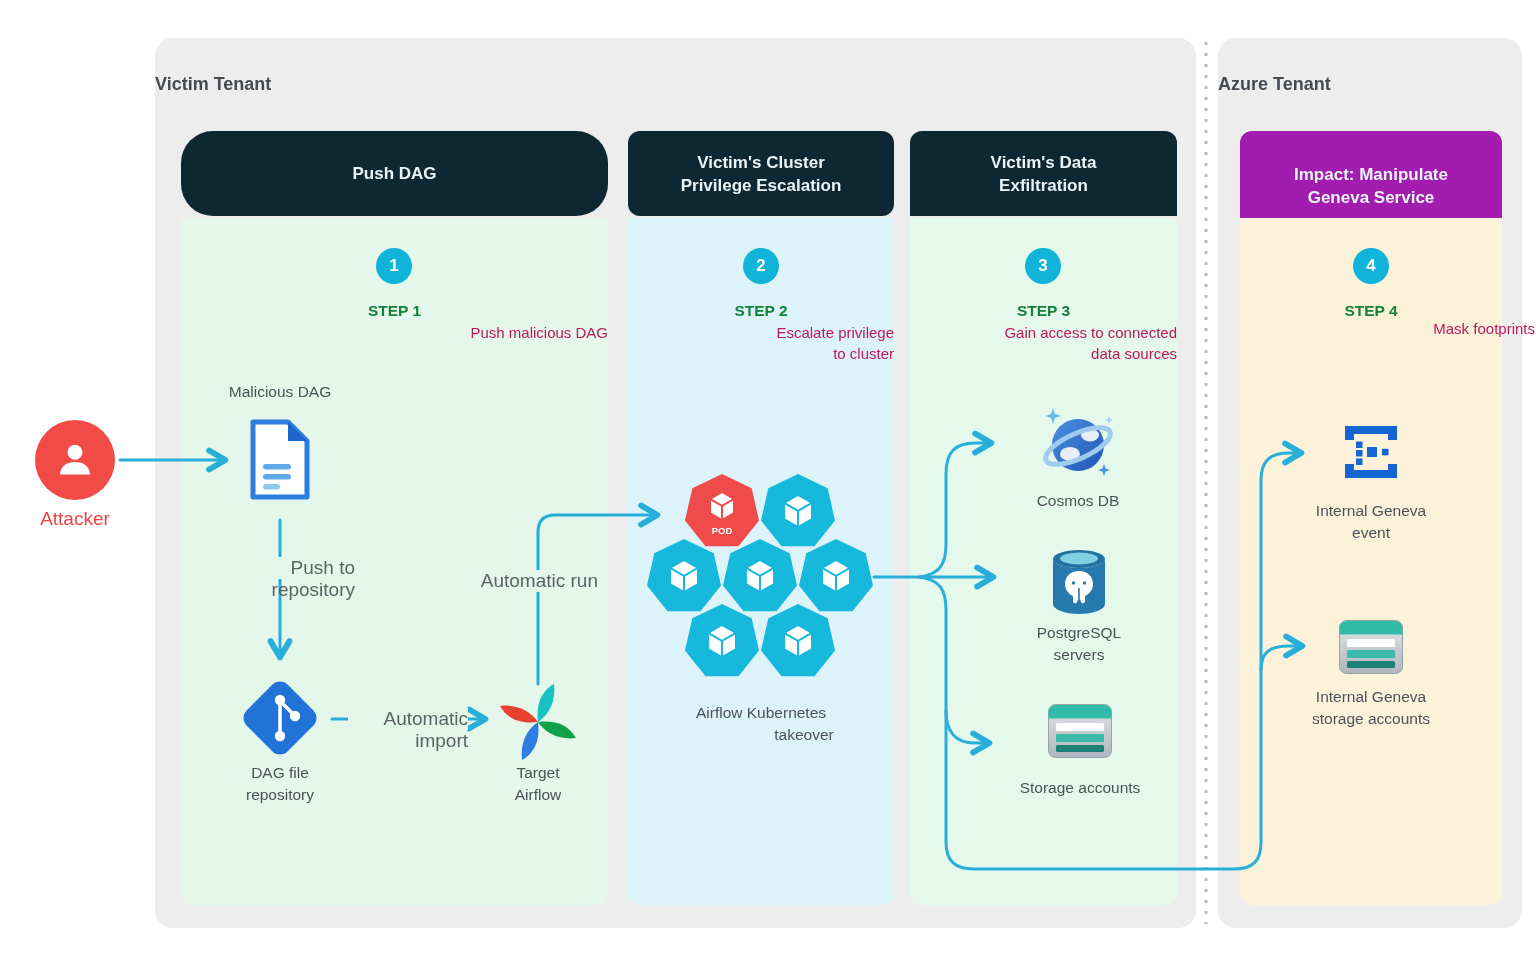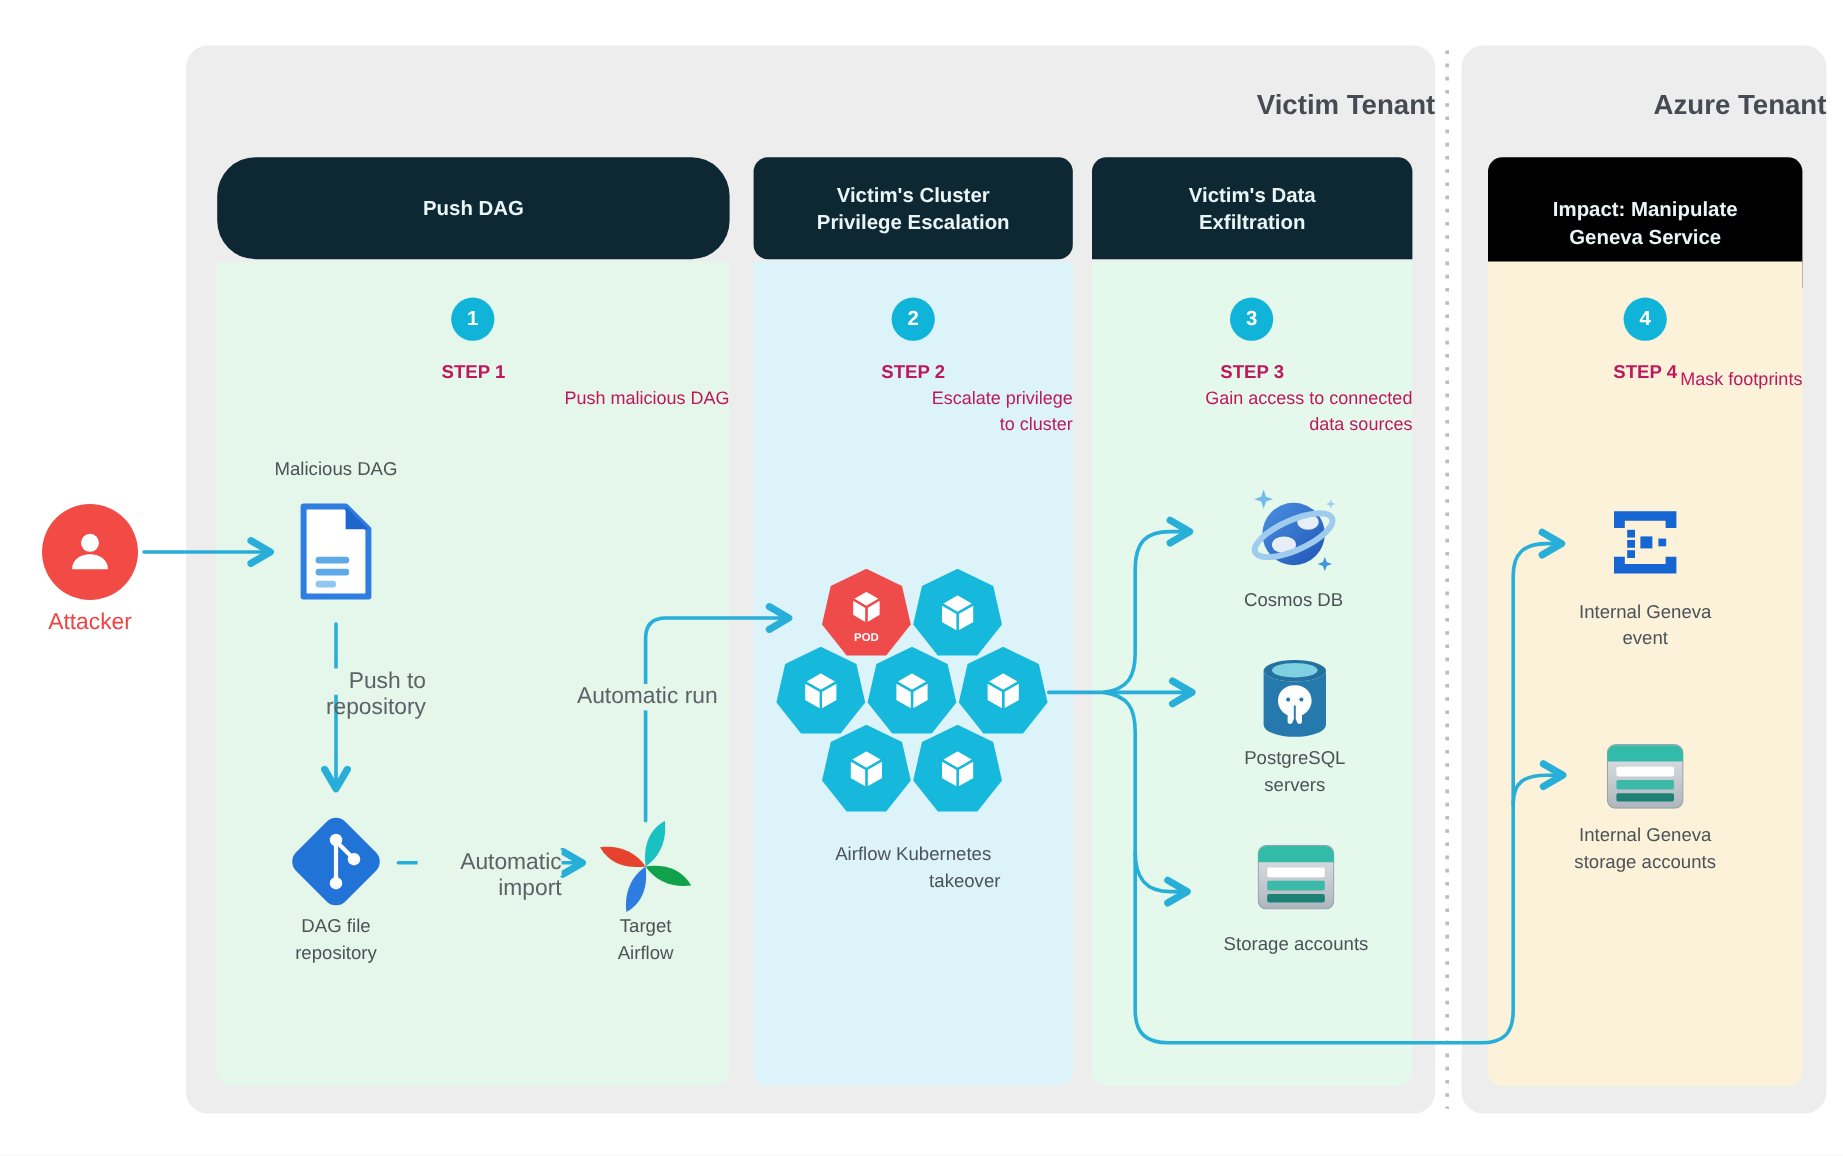--- a/index.html
+++ b/index.html
@@ -8,26 +8,26 @@
     font-family:"Liberation Sans","DejaVu Sans",sans-serif;overflow:hidden;
   }
   .abs{position:absolute;}
   .tenant-panel{border-radius:18px;}
   .col-header{
     border-radius:12px 12px 0 0;display:flex;flex-direction:column;
     align-items:center;justify-content:center;color:#eaf5f5;
     font-size:17px;font-weight:bold;line-height:23px;text-align:center;
   }
   .col-body{border-radius:0 0 12px 12px;}
-  .tenant-title{font-size:23px;font-weight:600;color:#454b52;text-align:right;}
+  .tenant-title{font-size:18px;font-weight:600;color:#454b52;text-align:left;}
   .badge{
     width:36px;height:36px;border-radius:50%;display:flex;align-items:center;
     justify-content:center;color:#fff;font-size:17px;font-weight:bold;
   }
-  .step-title{font-size:15.5px;font-weight:bold;color:#be185d;text-align:center;}
+  .step-title{font-size:15.5px;font-weight:bold;color:#15803d;text-align:center;}
   .step-desc{font-size:15px;color:#be185d;text-align:right;}
   .node-label{font-size:15.5px;color:#4c5257;text-align:center;line-height:22px;}
   .edge-label{
     font-size:19px;color:#5c6268;text-align:right;line-height:22px;height:22px;
   }
   .attacker-label{font-size:19px;color:#ef4444;text-align:center;font-weight:500;}
   svg{display:block;}
   #overlay{pointer-events:none;}
 </style>
 </head>
@@ -41,21 +41,21 @@
     <div>Push DAG</div>
   </div>
   <div class="abs col-header" style="left: 628px; top: 131px; width: 266px; height: 85px; background: rgb(13, 39, 51); border-radius: 12px;">
     <div>Victim's Cluster</div>
     <div>Privilege Escalation</div>
   </div>
   <div class="abs col-header" style="left: 910px; top: 131px; width: 267px; height: 85px; background: rgb(13, 39, 51);">
     <div>Victim's Data</div>
     <div>Exfiltration</div>
   </div>
-  <div class="abs col-header" style="left: 1240px; top: 131px; width: 262px; height: 109px; background: #000000;">
+  <div class="abs col-header" style="left: 1240px; top: 131px; width: 262px; height: 109px; background: #a21caf;">
     <div>Impact: Manipulate</div>
     <div>Geneva Service</div>
   </div>
 
   <div class="abs col-body" style="left: 181px; top: 218px; width: 427px; height: 687px; background: rgb(229, 247, 234);"></div>
   <div class="abs col-body" style="left: 628px; top: 218px; width: 266px; height: 687px; background: rgb(220, 243, 250);"></div>
   <div class="abs col-body" style="left: 910px; top: 218px; width: 267px; height: 687px; background: rgb(229, 248, 236);"></div>
   <div class="abs col-body" style="left: 1240px; top: 218px; width: 262px; height: 687px; background: rgb(252, 242, 218);"></div>
 </div>
 
@@ -110,21 +110,21 @@
 
   <div class="abs step-title" style="left:628px;top:302px;width:266px;">STEP 2</div>
   <div class="abs step-desc" style="left:628px;top:324px;width:266px;">Escalate privilege</div>
   <div class="abs step-desc" style="left:628px;top:345px;width:266px;">to cluster</div>
 
   <div class="abs step-title" style="left:910px;top:302px;width:267px;">STEP 3</div>
   <div class="abs step-desc" style="left:910px;top:324px;width:267px;">Gain access to connected</div>
   <div class="abs step-desc" style="left:910px;top:345px;width:267px;">data sources</div>
 
   <div class="abs step-title" style="left:1240px;top:302px;width:262px;">STEP 4</div>
-  <div class="abs step-desc" style="left:1240px;top:308px;width:262px;">Mask footprints</div>
+  <div class="abs step-desc" style="left:1240px;top:320px;width:262px;padding-left:33px;">Mask footprints</div>
 
   <div class="abs node-label" style="left:180px;top:381px;width:200px;">Malicious DAG</div>
 
   <svg class="abs" style="left:243px;top:417px;" width="74" height="85" viewBox="0 0 74 85">
     <path d="M10,5 H45 L64,24 V80 H10 Z" fill="#ffffff" stroke-width="5" stroke-linejoin="round" stroke="#2e7de0"></path>
     <path d="M45,5 V24 H64 Z" fill="#1f66cc"></path>
     <rect x="20" y="47" width="28" height="5.5" rx="2.7" fill="#5fa9e9"></rect>
     <rect x="20" y="57" width="28" height="5.5" rx="2.7" fill="#5fa9e9"></rect>
     <rect x="20" y="67" width="17" height="5.5" rx="2.7" fill="#8ec7f0"></rect>
   </svg>

